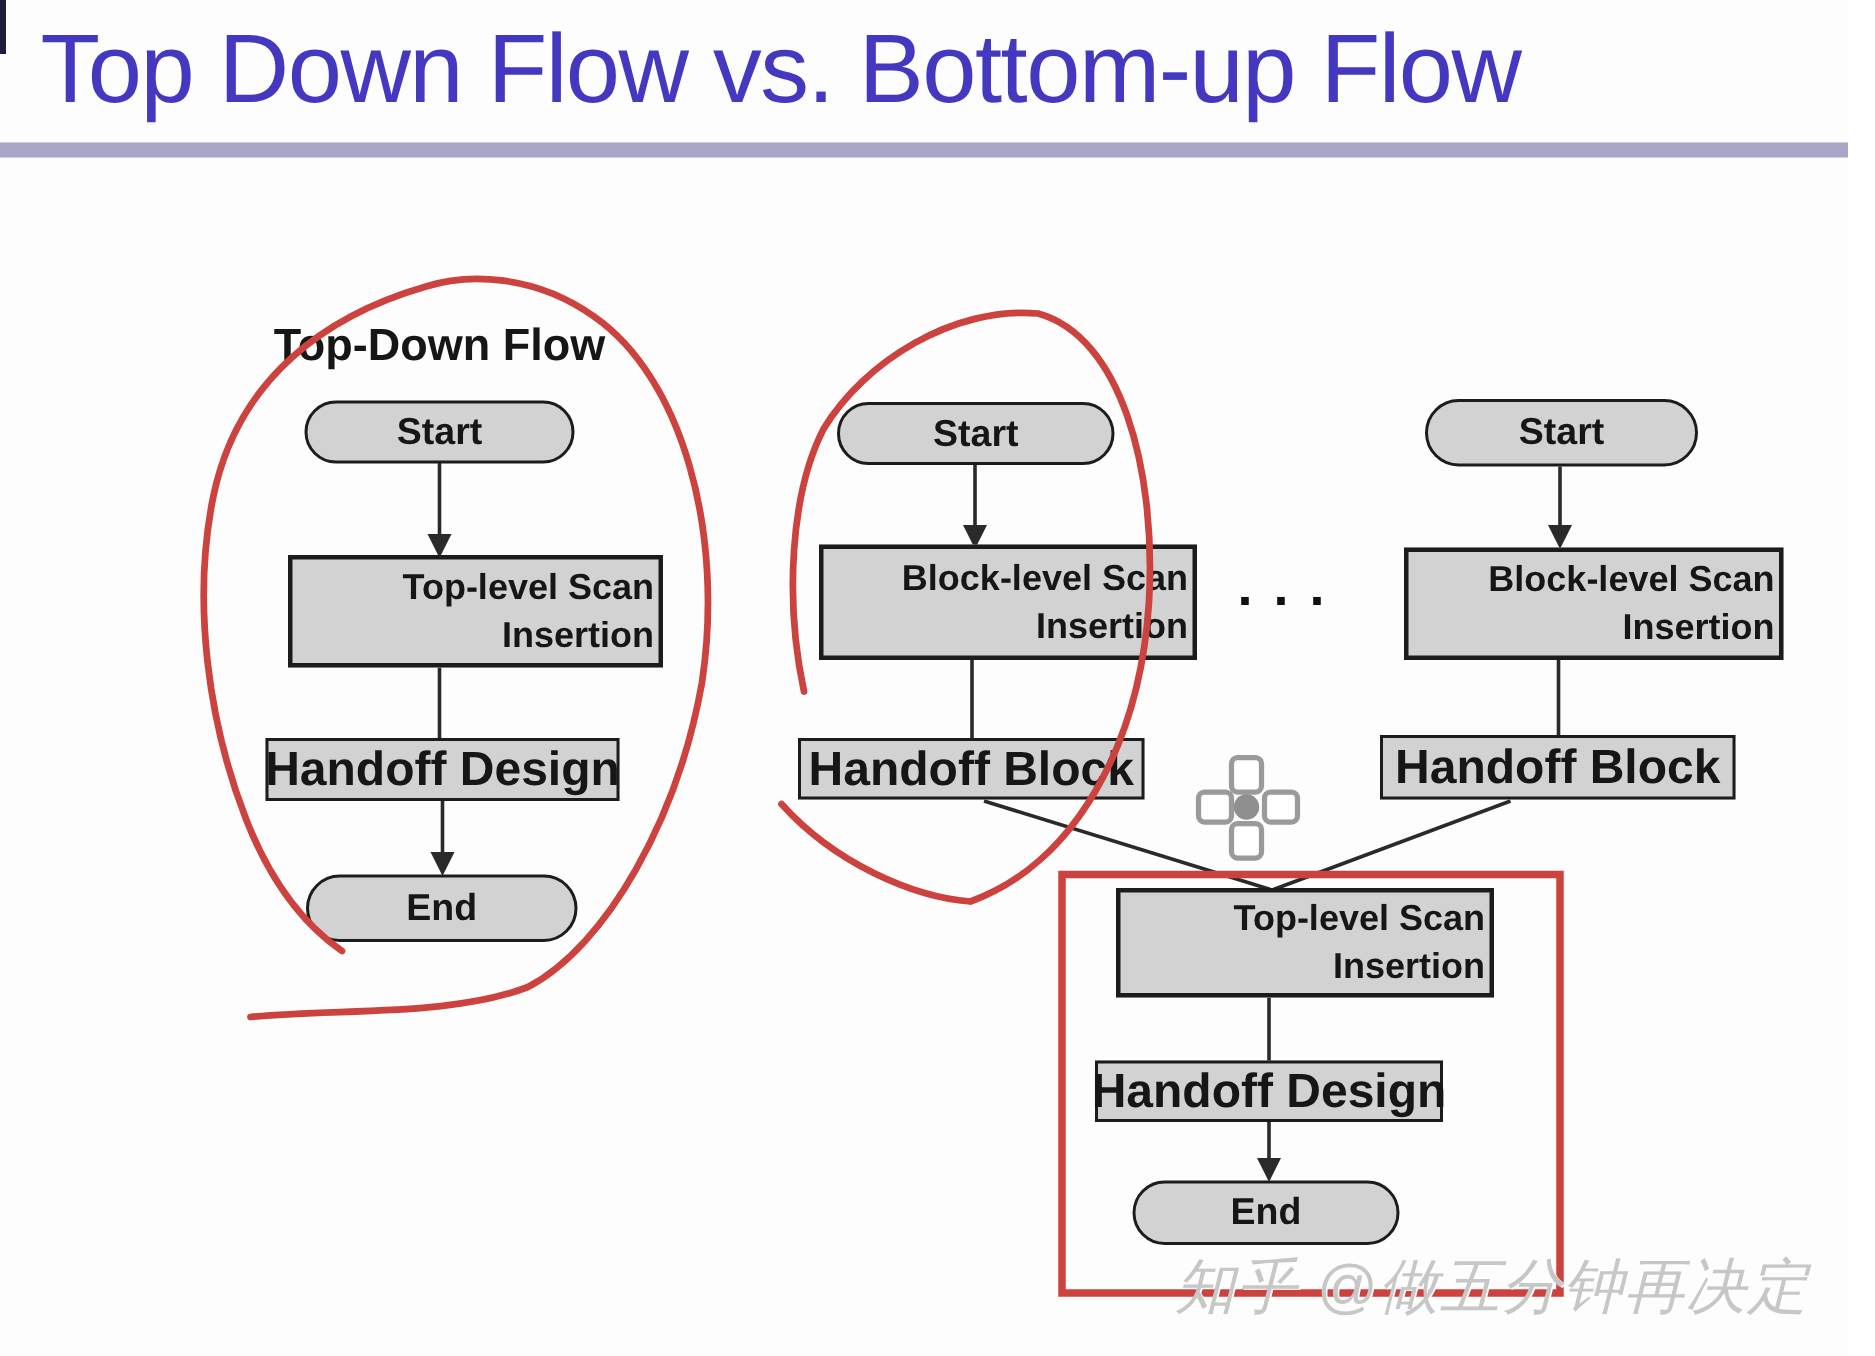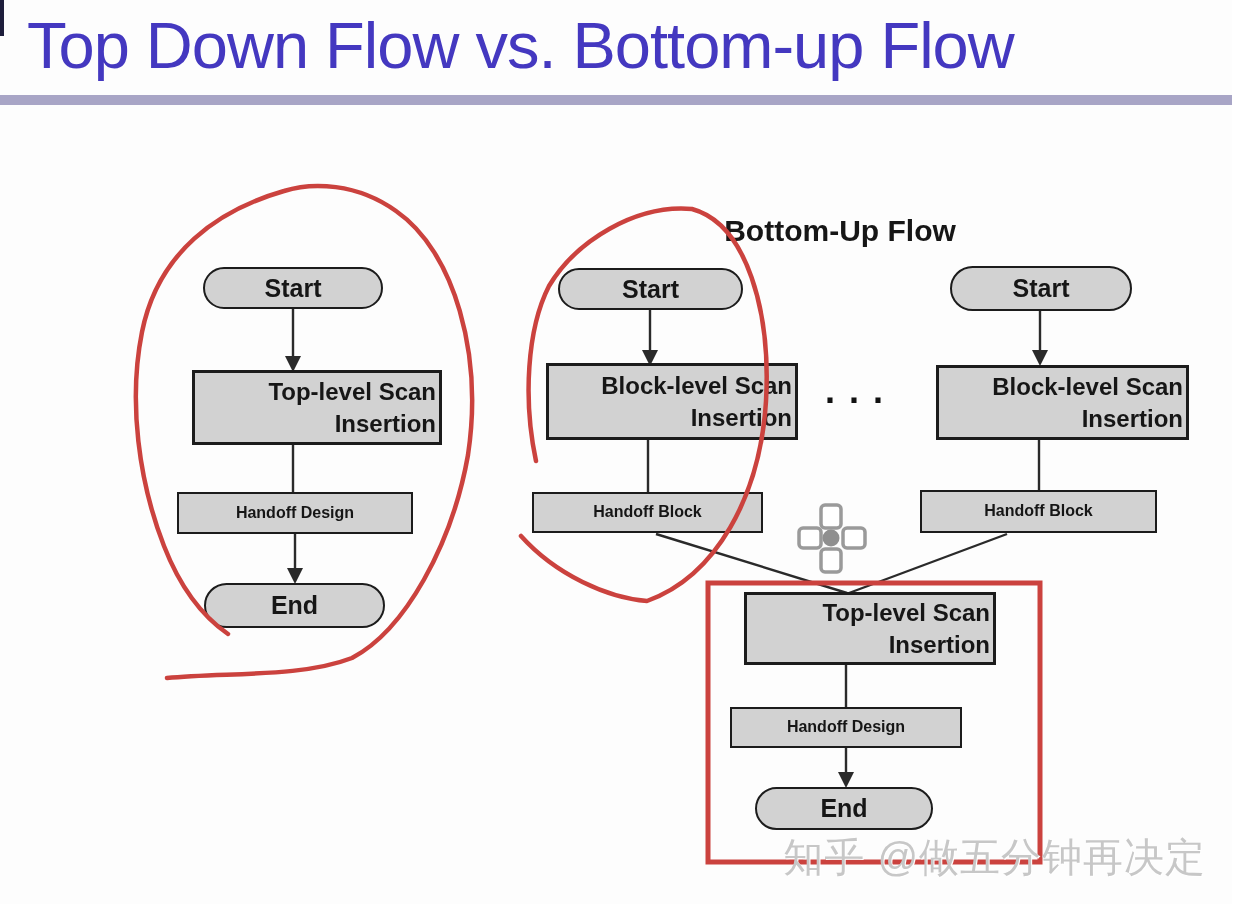--- a/index.html
+++ b/index.html
@@ -30,21 +30,21 @@
   #td-heading{left:168px;top:214px;width:250px;}
   #bu-heading{left:715px;top:214px;width:250px;}
   
   .node{
     display:flex;align-items:center;justify-content:center;text-align:right;
     background:var(--c-node-fill,#d2d2d2);color:var(--c-node-text,#161616);
     font-weight:bold;z-index:3;box-sizing:border-box;line-height:1.3;
   }
   .pill{border:2.5px solid var(--c-node-border,#1c1c1c);border-radius:24px;font-size:25px;}
   .rect-lg{border:3px solid var(--c-node-border,#1c1c1c);font-size:24px;padding:0 3px;margin-left:24px;}
-  .rect-sm{border:2.5px solid var(--c-node-border,#1c1c1c);font-size:16px;white-space:nowrap;}
+  .rect-sm{border:2.5px solid var(--c-node-border,#1c1c1c);font-size:32px;white-space:nowrap;}
   #td-start{left:203px;top:267px;width:180px;height:42px;}
   #td-box1{left:168px;top:370px;width:250px;height:75px;}
   #td-box2{left:177px;top:492px;width:236px;height:42px;}
   #td-end{left:204px;top:583px;width:181px;height:45px;}
   #bu1-start{left:558px;top:268px;width:185px;height:42px;}
   #bu1-box1{left:522px;top:363px;width:252px;height:77px;}
   #bu1-box2{left:532px;top:492px;width:231px;height:41px;}
   #bu2-start{left:950px;top:266px;width:182px;height:45px;}
   #bu2-box1{left:912px;top:365px;width:253px;height:75px;}
   #bu2-box2{left:920px;top:490px;width:237px;height:43px;}
@@ -64,20 +64,21 @@
   .red-stroke{stroke:var(--c-annotation-red,#cb423e);stroke-width:4.5;fill:none;
     stroke-linecap:round;stroke-linejoin:round;}
   .red-box{stroke:var(--c-annotation-red,#cb423e);stroke-width:5;fill:none;}
   .cursor-part{stroke:var(--c-cursor-gray,#9a9a9a);stroke-width:3.5;fill:#fff;}
   .cursor-dot{fill:#8f8f8f;stroke:none;}
   
   #watermark{
     right:26px;top:830px;font-size:40px;color:var(--c-watermark-gray,#c7c7c7);
     white-space:nowrap;z-index:6;letter-spacing:1px;
     text-shadow:1px 1px 0 #ffffff;
+    font-style:italic;
   }
 </style>
 </head>
 <body>
 
 <div id="slide">
 
   <svg id="connector-layer" class="abs" width="1250" height="904" viewBox="0 0 1250 904">
 
     <line class="conn" x1="293" y1="308" x2="293" y2="357"></line>
@@ -98,21 +99,21 @@
 
     <line class="conn" x1="846" y1="665" x2="846" y2="708"></line>
     <line class="conn" x1="846" y1="748" x2="846" y2="773"></line>
     <polygon class="conn-head" points="838,772 854,772 846,788"></polygon>
   </svg>
 
   <div id="corner-mark" class="abs"></div>
   <div id="page-title" class="abs">Top Down Flow vs. Bottom-up Flow</div>
   <div id="title-rule" class="abs"></div>
 
-  <div id="bu-heading" class="abs flow-heading">Bottom-Up Flow</div>
+  <div id="td-heading" class="abs flow-heading">Top-Down Flow</div>
 
   <div id="td-start" class="abs node pill">Start</div>
   <div id="td-box1" class="abs node rect-lg">Top-level Scan Insertion</div>
   <div id="td-box2" class="abs node rect-sm">Handoff Design</div>
   <div id="td-end" class="abs node pill">End</div>
 
   <div id="bu1-start" class="abs node pill">Start</div>
   <div id="bu1-box1" class="abs node rect-lg">Block-level Scan Insertion</div>
   <div id="bu1-box2" class="abs node rect-sm">Handoff Block</div>
 

